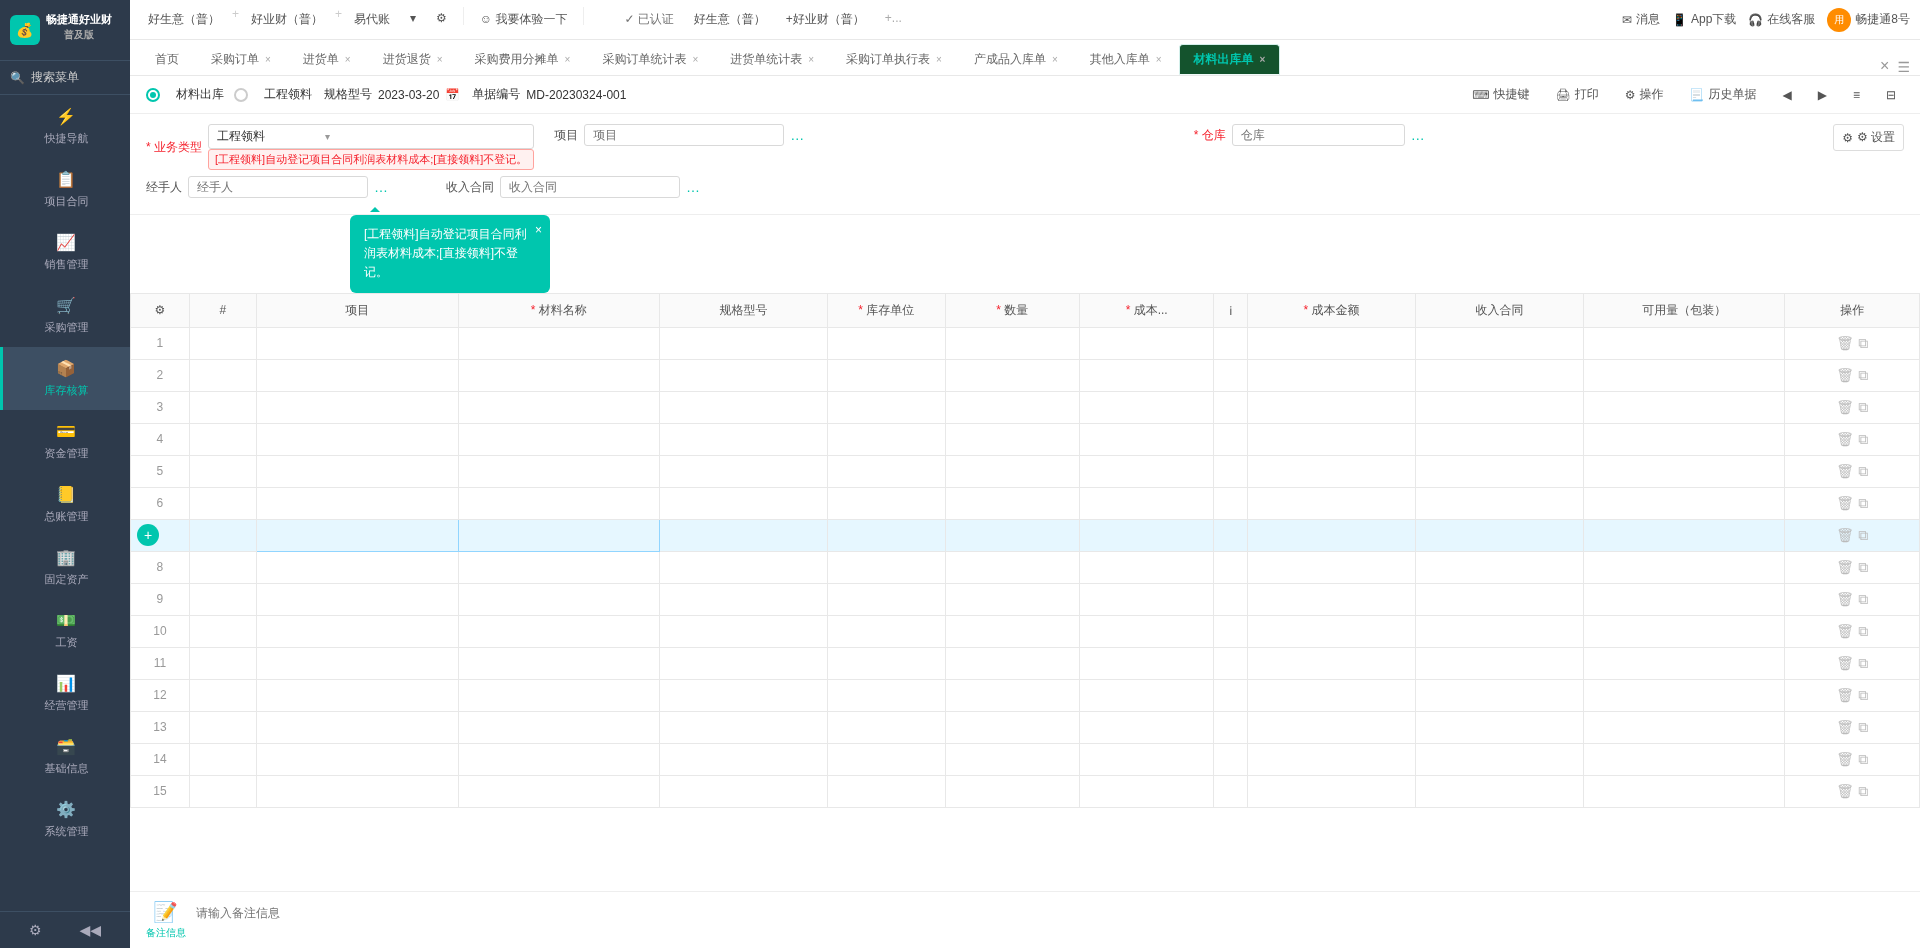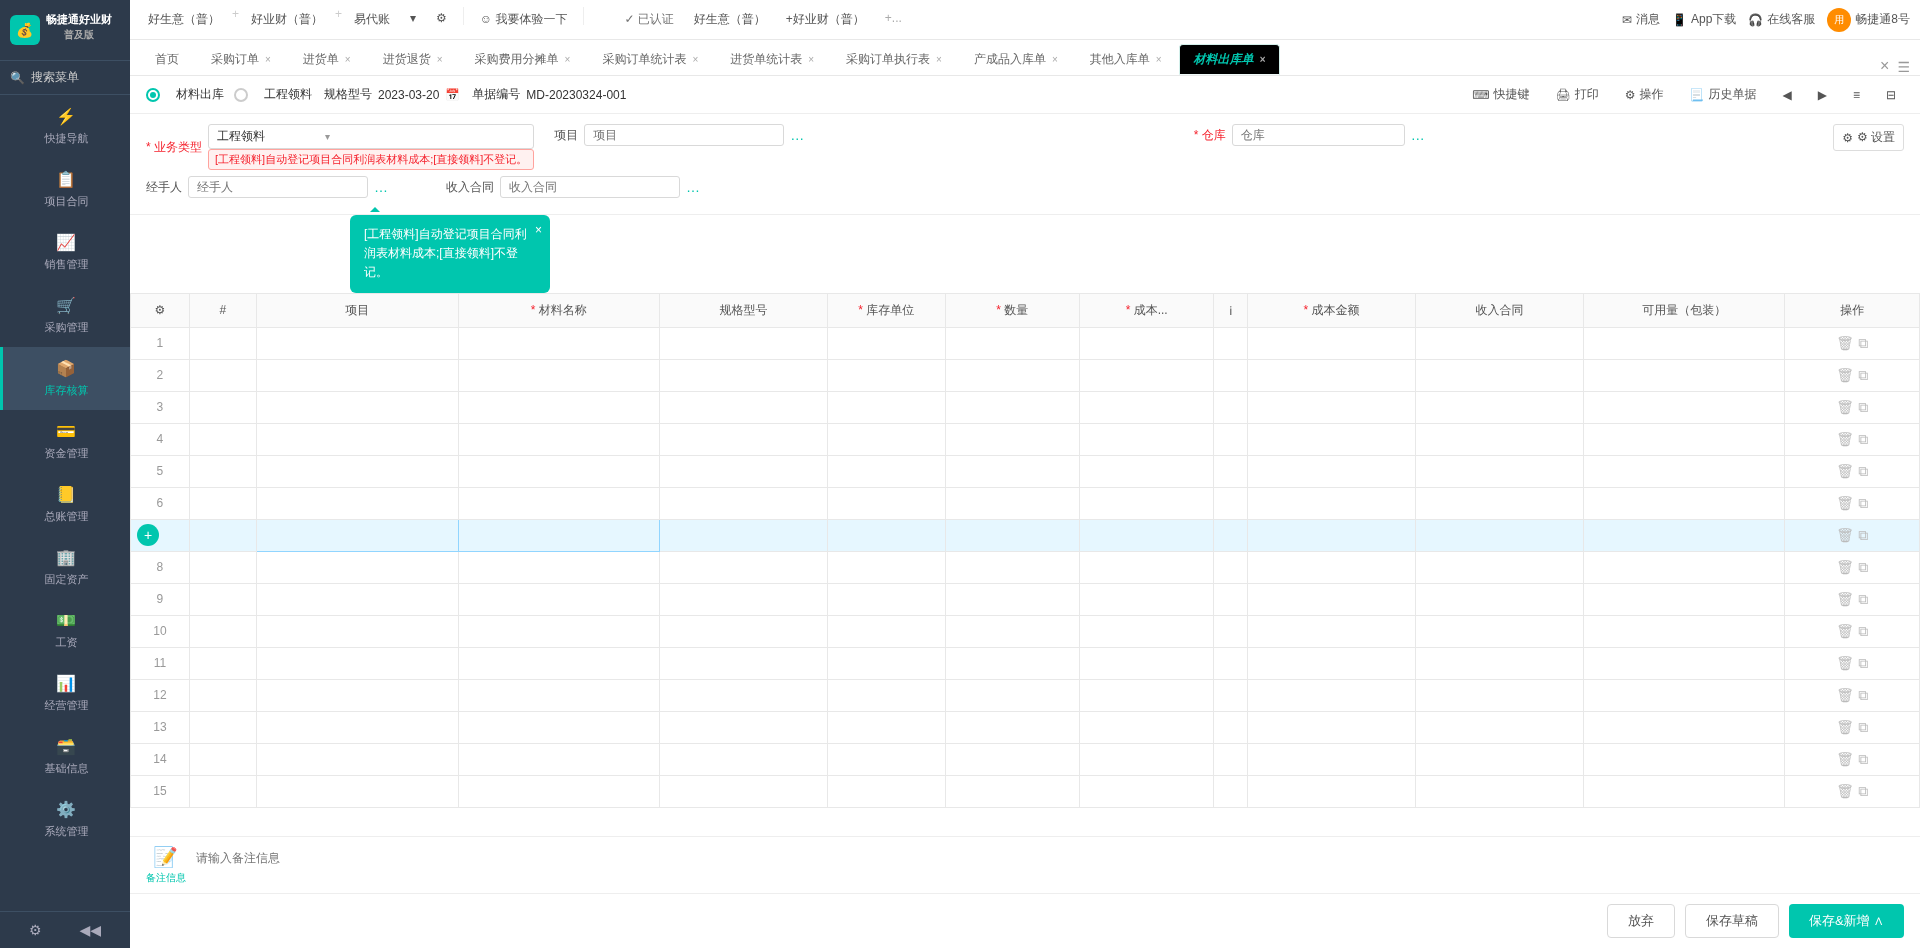--- a/index.html
+++ b/index.html
@@ -27,21 +27,21 @@
 
     
     .topbar { height: 40px; background: #fff; display: flex; align-items: center; border-bottom: 1px solid #e8e8e8; padding: 0 10px; gap: 6px; flex-shrink: 0; }
     .topbar-nav { display: flex; align-items: flex-start; gap: 4px; flex: 1; overflow: hidden; }
     .topbar-nav-item { padding: 4px 8px; color: #555; cursor: pointer; white-space: nowrap; font-size: 12px; border-radius: 3px; }
     .topbar-nav-sep { color: #ccc; }
     .topbar-right { display: flex; align-items: center; gap: 12px; flex-shrink: 0; color: #555; font-size: 12px; }
     .topbar-right-item { display: flex; align-items: center; gap: 4px; cursor: pointer; }
     .tab-bar { height: 36px; background: #fff; display: flex; align-items: flex-end; border-bottom: 1px solid #e8e8e8; padding: 0 10px; gap: 2px; flex-shrink: 0; overflow-x: auto; }
     .tab-item { padding: 6px 14px; font-size: 12px; cursor: pointer; color: #666; border-radius: 4px 4px 0 0; border: 1px solid transparent; white-space: nowrap; display: flex; align-items: center; gap: 6px; }
-    .tab-item.active { background: #000000; color: #00c6ae; border-color: #d4f0eb; border-bottom-color: #f0faf9; font-weight: bold; font-style: italic; }
+    .tab-item.active { background: #14532d; color: #00c6ae; border-color: #d4f0eb; border-bottom-color: #f0faf9; font-weight: bold; }
     .tab-close { font-size: 10px; color: #aaa; }
     .doc-container { flex: 1; overflow: hidden; display: flex; flex-direction: column; background: #fff; margin: 0; }
 
     
     .doc-toolbar { padding: 6px 16px; border-bottom: 1px solid #eee; display: flex; align-items: center; gap: 12px; flex-shrink: 0; }
     .radio-group { display: flex; align-items: center; gap: 10px; }
     .radio-item { display: flex; align-items: center; gap: 16px; cursor: pointer; font-size: 12px; }
     .radio-dot { width: 14px; height: 14px; border-radius: 50%; border: 2px solid #ccc; display: flex; align-items: center; justify-content: center; }
     .radio-dot.checked { border-color: #00c6ae; }
     .radio-dot.checked::after { content: ''; width: 6px; height: 6px; background: #00c6ae; border-radius: 50%; }
@@ -699,22 +699,15 @@
       <div class="doc-footer">
         <div class="notes-area">
           <div class="notes-icon-box">
             <span style="font-size:20px;color:#00c6ae;">📝</span>
             <span>备注信息</span>
           </div>
           <input class="notes-input" placeholder="请输入备注信息" style="">
         </div>
       </div>
 
-      <div class="action-bar">
-        <button class="btn-abandon">放弃</button>
-        <button class="btn-draft">保存草稿</button>
-        <button class="btn-save">
-          <span>保存&amp;新增 ∧</span>
-        </button>
-      </div>
     </div>
   </div>
 </div>
 
 </body></html>

